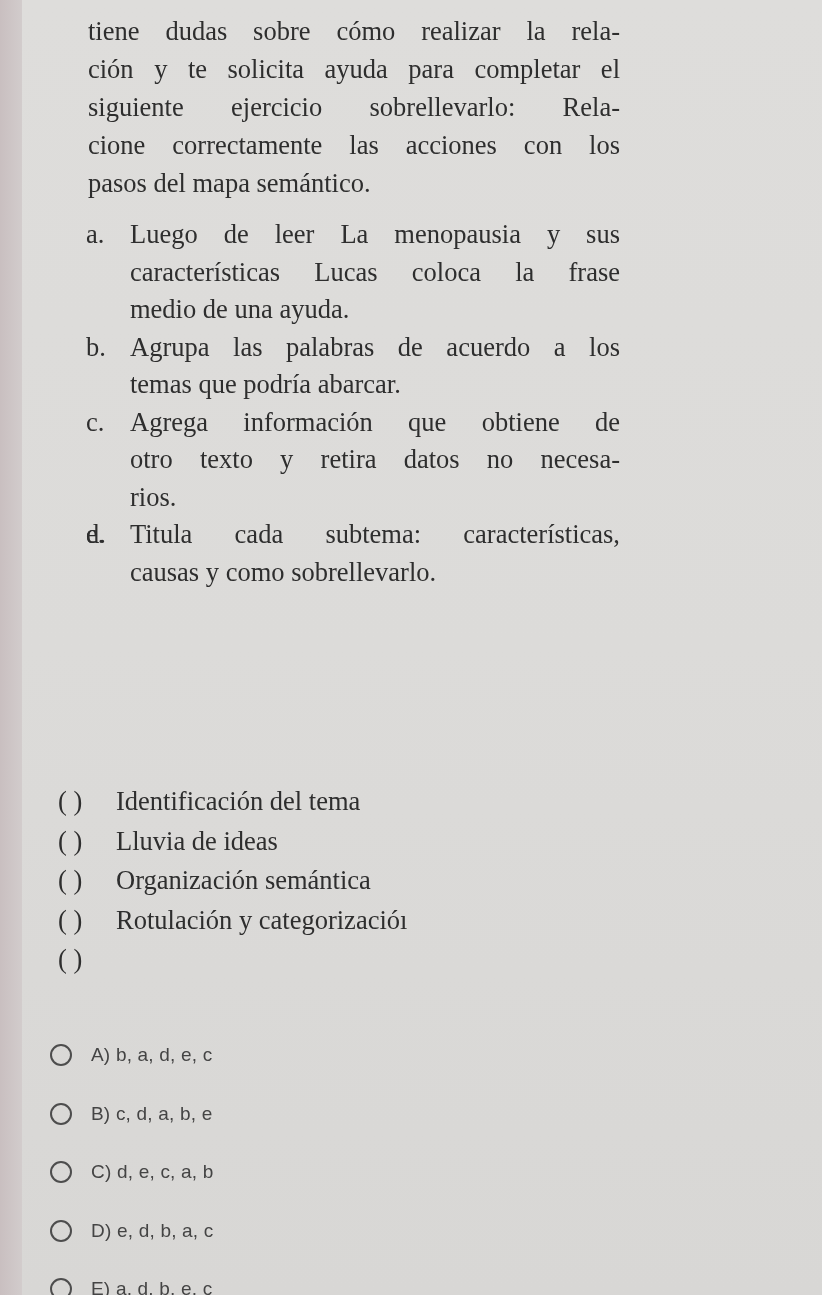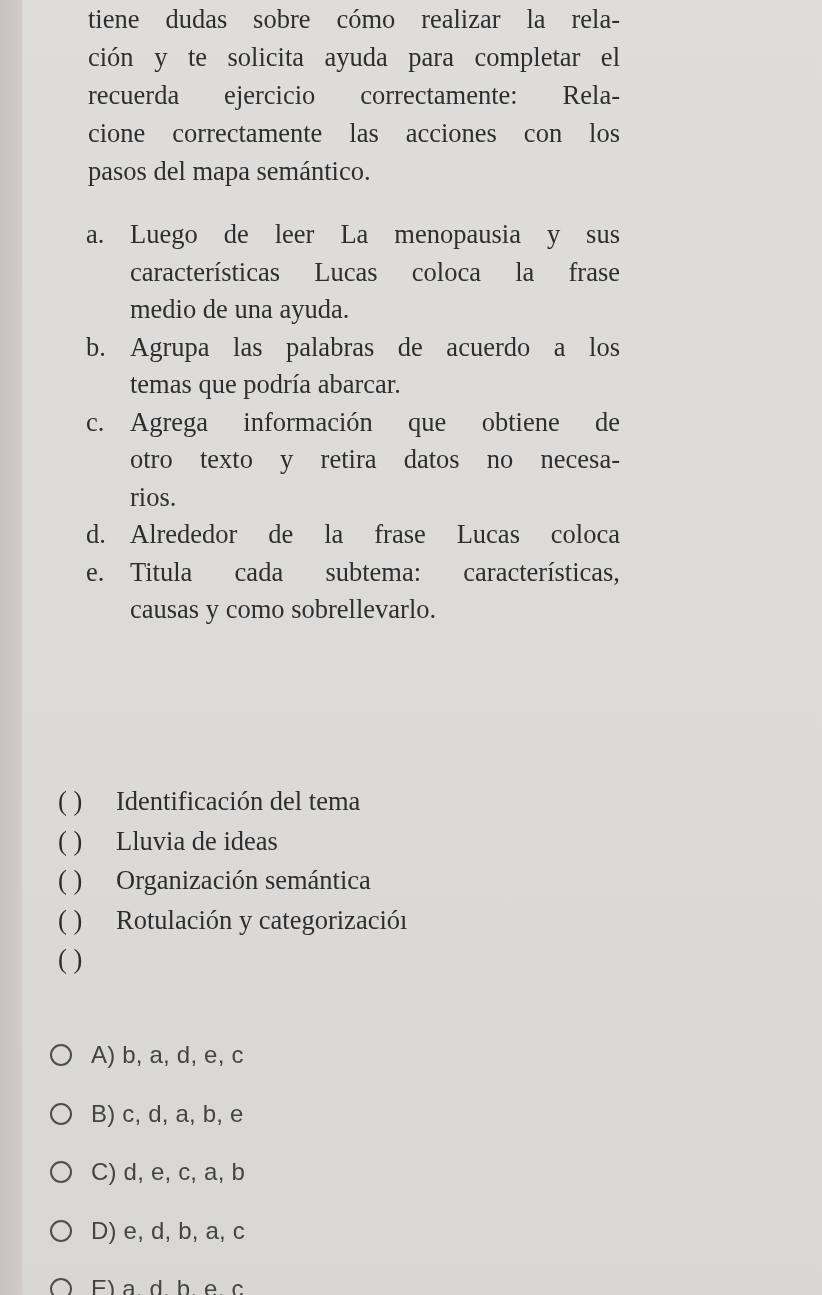--- a/index.html
+++ b/index.html
@@ -22,21 +22,21 @@
       background: linear-gradient(to right, #c9bfc0, #d2cccc);
     }
     .page {
       position: absolute;
       left: 22px; top: 0;
       width: 800px; height: 1295px;
       background: linear-gradient(180deg, #dedddb 0%, #dcdbd9 50%, #d8d7d5 100%);
     }
     .intro {
       position: absolute;
-      left: 88px; top: 0;
+      left: 88px; top: 12px;
       width: 532px;
       font-size: 26.5px;
       line-height: 38px;
       text-align: justify;
       margin: 0;
     }
     .intro .line {
       display: block;
       text-align: justify;
       text-align-last: justify;
@@ -104,36 +104,36 @@
     .radio {
       width: 22px; height: 22px;
       border: 2.5px solid #4d4d4d;
       border-radius: 50%;
       box-sizing: border-box;
       margin-right: 19px;
       margin-left: 0;
       flex: none;
     }
     .option-label {
-      font-size: 24px;
+      font-size: 19px;
       color: #444;
       letter-spacing: 0.2px;
     }
   </style>
 </head>
 <body>
 
 <div class="left-strip"></div>
 
 <div class="page"></div>
 
 <p class="intro">
   <span class="line">tiene dudas sobre cómo realizar la rela-</span>
   <span class="line">ción y te solicita ayuda para completar el</span>
-  <span class="line">recuerda ejercicio correctamente: Rela-</span>
+  <span class="line">siguiente ejercicio sobrellevarlo: Rela-</span>
   <span class="line">cione correctamente las acciones con los</span>
   <span class="line last">pasos del mapa semántico.</span>
 </p>
 
 <ul class="actions">
   <li class="action">
     <span class="letter">a.</span>
     <span class="line">Luego de leer La menopausia y sus</span>
     <span class="line">características Lucas coloca la frase</span>
     <span class="line last">medio de una ayuda.</span>
@@ -144,21 +144,20 @@
     <span class="line last">temas que podría abarcar.</span>
   </li>
   <li class="action">
     <span class="letter">c.</span>
     <span class="line">Agrega información que obtiene de</span>
     <span class="line">otro texto y retira datos no necesa-</span>
     <span class="line last">rios.</span>
   </li>
   <li class="action">
     <span class="letter">d.</span>
-    <span class="line">Alrededor de la frase Lucas coloca</span>
   </li>
   <li class="action">
     <span class="letter">e.</span>
     <span class="line">Titula cada subtema: características,</span>
     <span class="line last">causas y como sobrellevarlo.</span>
   </li>
 </ul>
 
 <ul class="steps">
   <li class="step">

